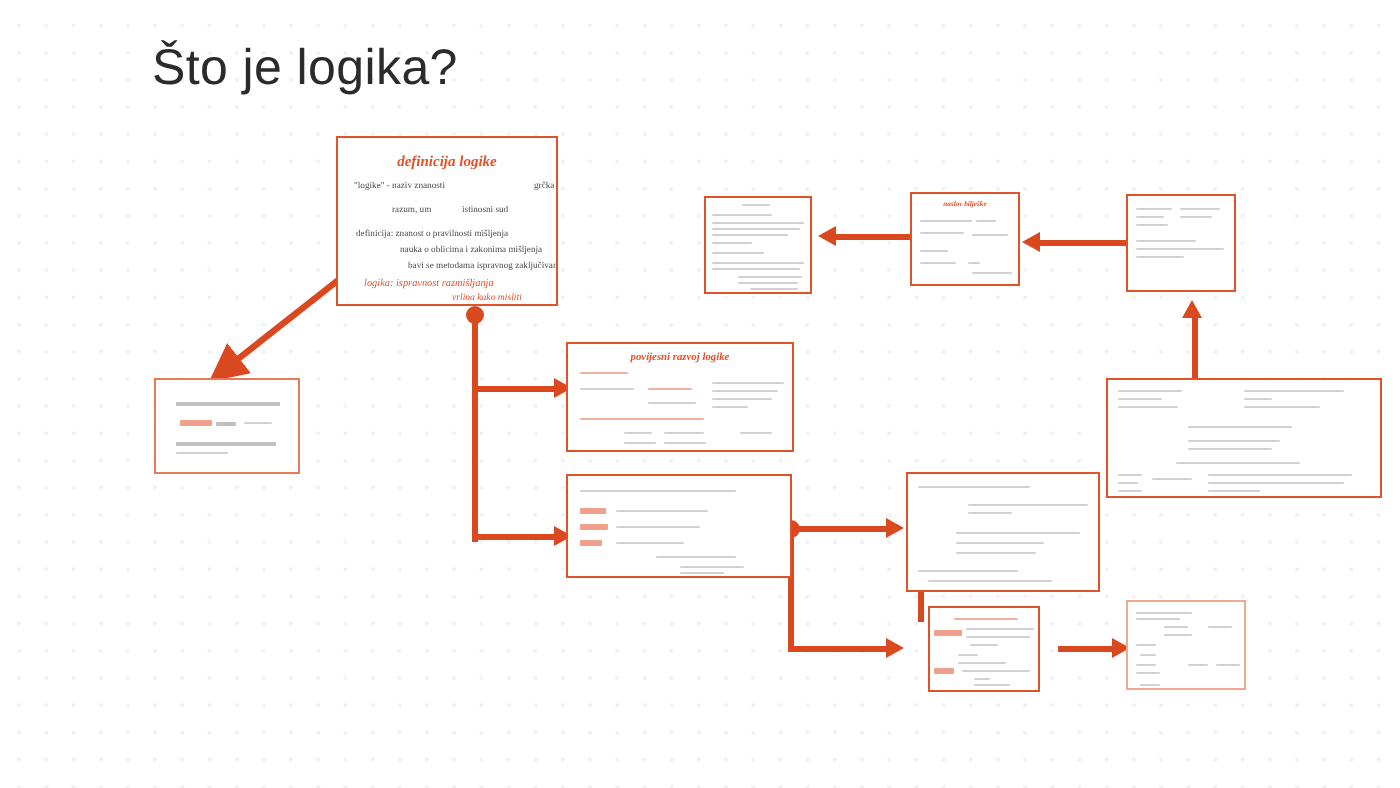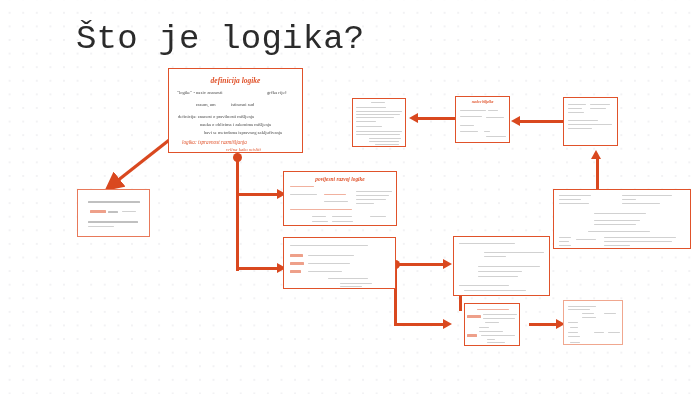--- a/index.html
+++ b/index.html
@@ -15,22 +15,22 @@
     background-color: #ffffff;
     background-image: radial-gradient(circle, #f2f2f4 1px, rgba(0,0,0,0) 1.1px);
     background-size: 13.6px 13.6px;
     background-position: 30px 6px;
     font-family: "Liberation Sans", sans-serif;
   }
   #title {
     position: absolute;
     left: 76px;
     top: 20px;
-    font-family: Liberation Mono, monospace;
-    font-size: 34px;
+    font-family: Liberation Sans, sans-serif;
+    font-size: 25px;
     color: #2b2b2b;
     letter-spacing: 0.2px;
     white-space: nowrap;
   }
   .card {
     position: absolute;
     background: #ffffff;
     border: 1.5px solid #e0522a;
     box-sizing: border-box;
     overflow: hidden;
@@ -149,21 +149,21 @@
 
   <div class="seg v" style="left:596px; top:158px; height:34px;"></div>
   <div class="head up" style="left:591px; top:150px;"></div>
 
   <div class="seg h" style="left:520px; top:120px; width:45px;"></div>
   <div class="head left" style="left:511px; top:116px;"></div>
 
   <div class="seg h" style="left:418px; top:117px; width:47px;"></div>
   <div class="head left" style="left:409px; top:113px;"></div>
 
-  <div class="card" style="left:168px; top:68px; width:135px; height:85px;">
+  <div class="card" style="left:168px; top:68px; width:111px; height:85px;">
     <div class="card-inner">
       <div class="c-title" style="top:7px; font-size:7.5px;">definicija logike</div>
       <div class="c-text" style="left:8px; top:21px; font-size:4.6px;">"logike" - naziv znanosti</div>
       <div class="c-text" style="left:98px; top:21px; font-size:4.6px;">grčka riječ</div>
       <div class="c-text" style="left:27px; top:33px; font-size:4.6px;">razum, um</div>
       <div class="c-text" style="left:62px; top:33px; font-size:4.6px;">istinosni sud</div>
       <div class="c-text" style="left:9px; top:45px; font-size:4.6px;">definicija: znanost o pravilnosti mišljenja</div>
       <div class="c-text" style="left:31px; top:53px; font-size:4.6px;">nauka o oblicima i zakonima mišljenja</div>
       <div class="c-text" style="left:35px; top:61px; font-size:4.6px;">bavi se metodama ispravnog zaključivanja</div>
       <div class="c-text accent ital" style="left:13px; top:70px; font-size:5.2px;">logika: ispravnost razmišljanja</div>

